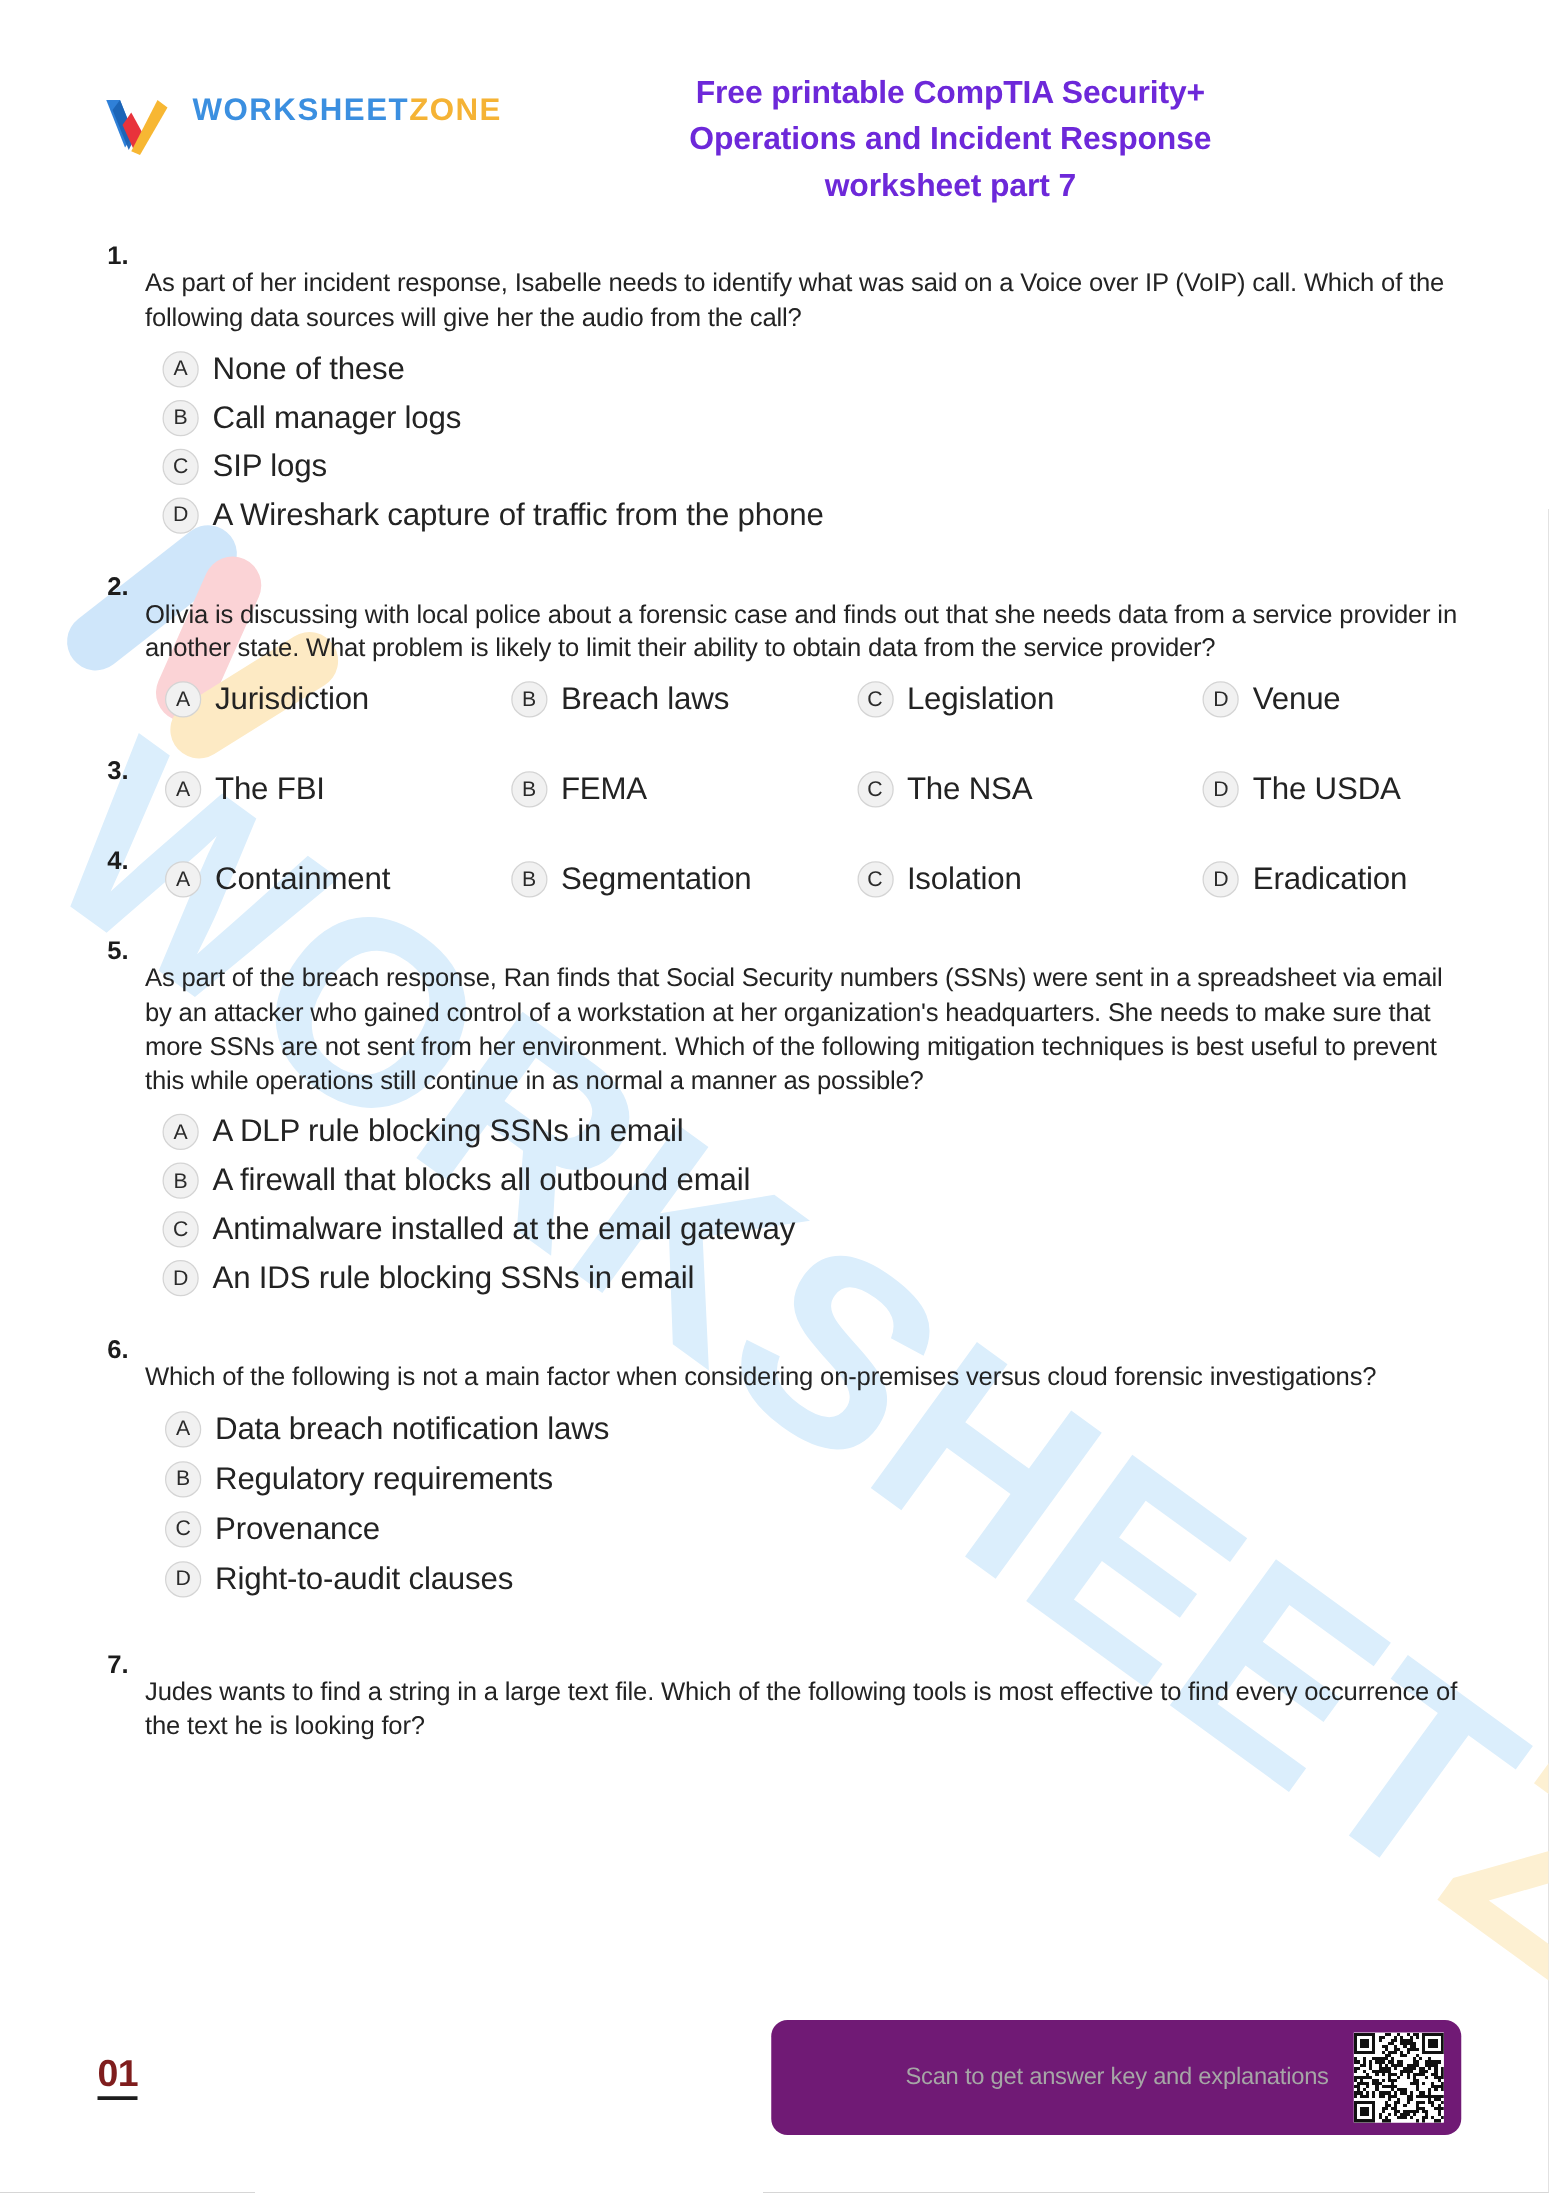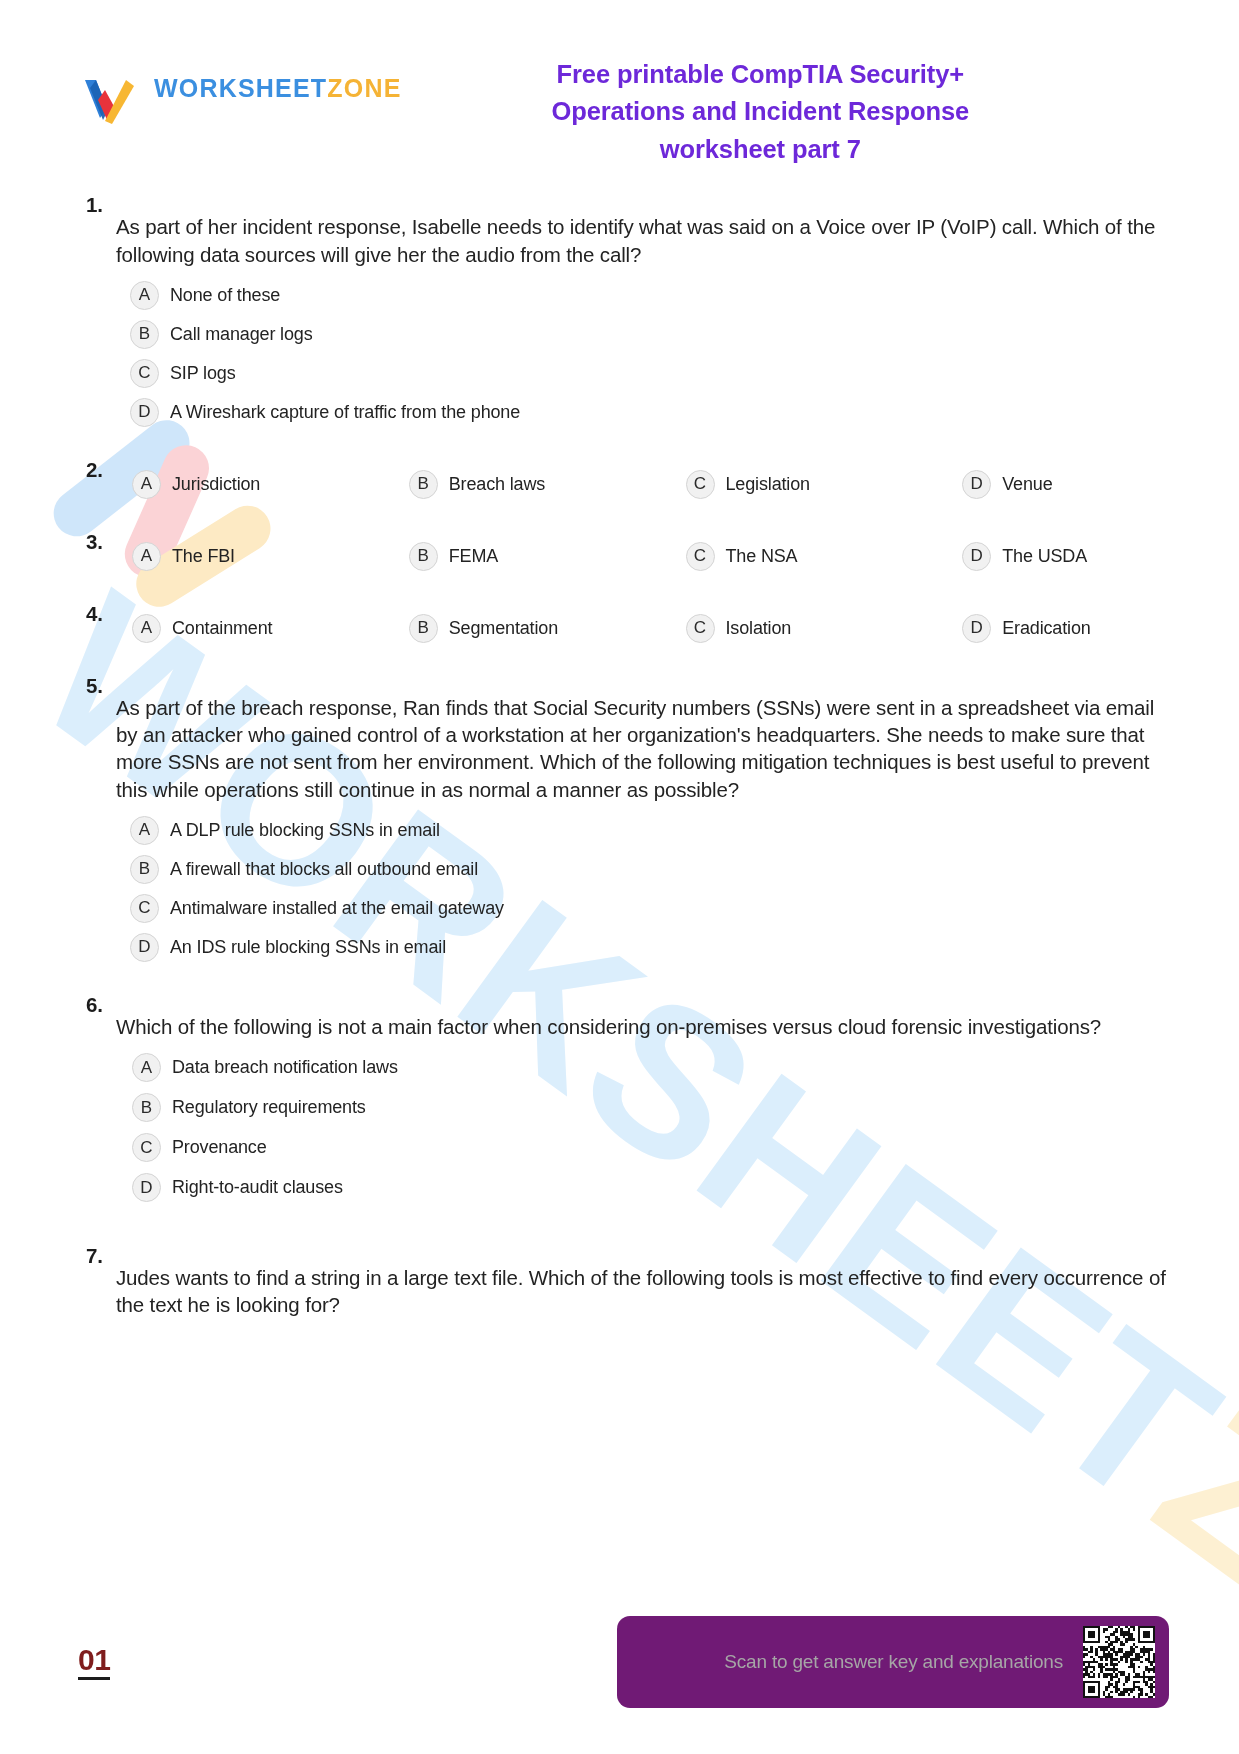--- a/index.html
+++ b/index.html
@@ -157,21 +157,21 @@
     border: 1px solid #d4d4d4;
     background: #f1f1f1;
     color: #2b2b2b;
     font-size: 17px;
     display: flex;
     align-items: center;
     justify-content: center;
     box-sizing: border-box;
   }
   .opt-label {
-    font-size: 18px;
+    font-size: 25px;
     color: #232323;
     letter-spacing: -0.15px;
     white-space: nowrap;
   }
 
   
   .footer {
     position: absolute;
     left: 0;
     bottom: 46px;
@@ -268,20 +268,21 @@
             <div class="opt">
               <div class="opt-letter">D</div>
               <div class="opt-label">A Wireshark capture of traffic from the phone</div>
             </div>
           </div>
         </div>
       </div>
       <div class="q">
         <div class="q-num">2.</div>
         <div class="q-body">
+          <div class="q-text">Olivia is discussing with local police about a forensic case and finds out that she needs data from a service provider in another state. What problem is likely to limit their ability to obtain data from the service provider?</div>
           <div class="opts row">
             <div class="opt">
               <div class="opt-letter">A</div>
               <div class="opt-label">Jurisdiction</div>
             </div>
             <div class="opt">
               <div class="opt-letter">B</div>
               <div class="opt-label">Breach laws</div>
             </div>
             <div class="opt">

